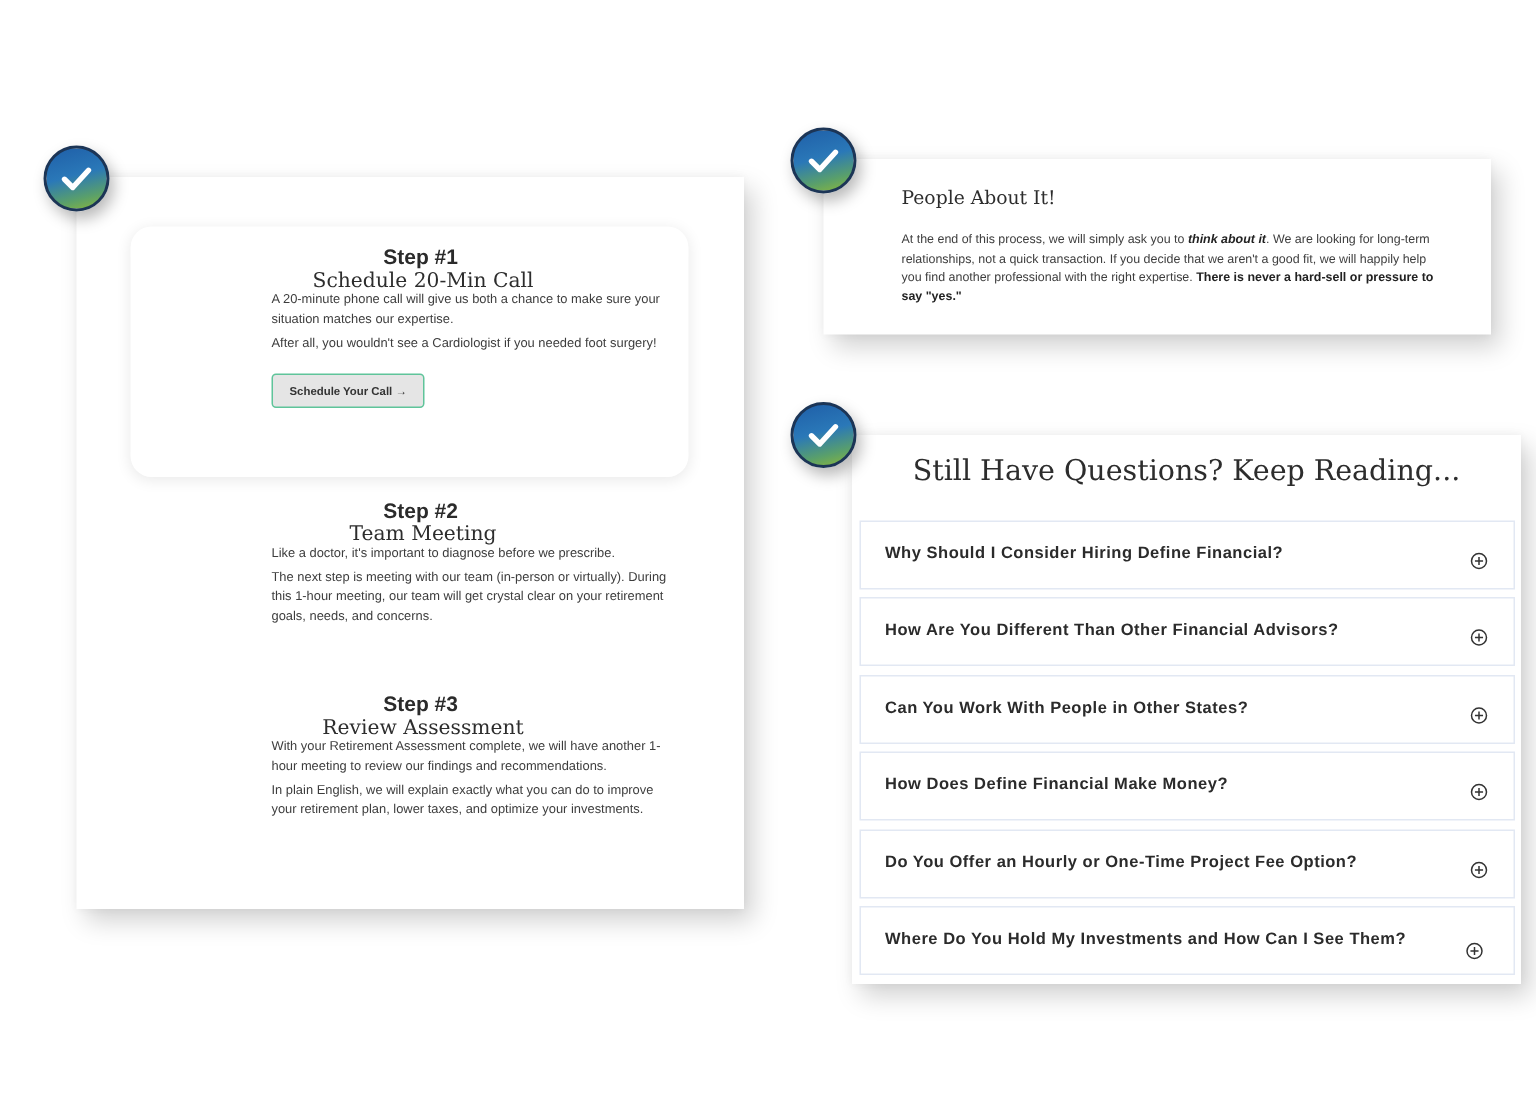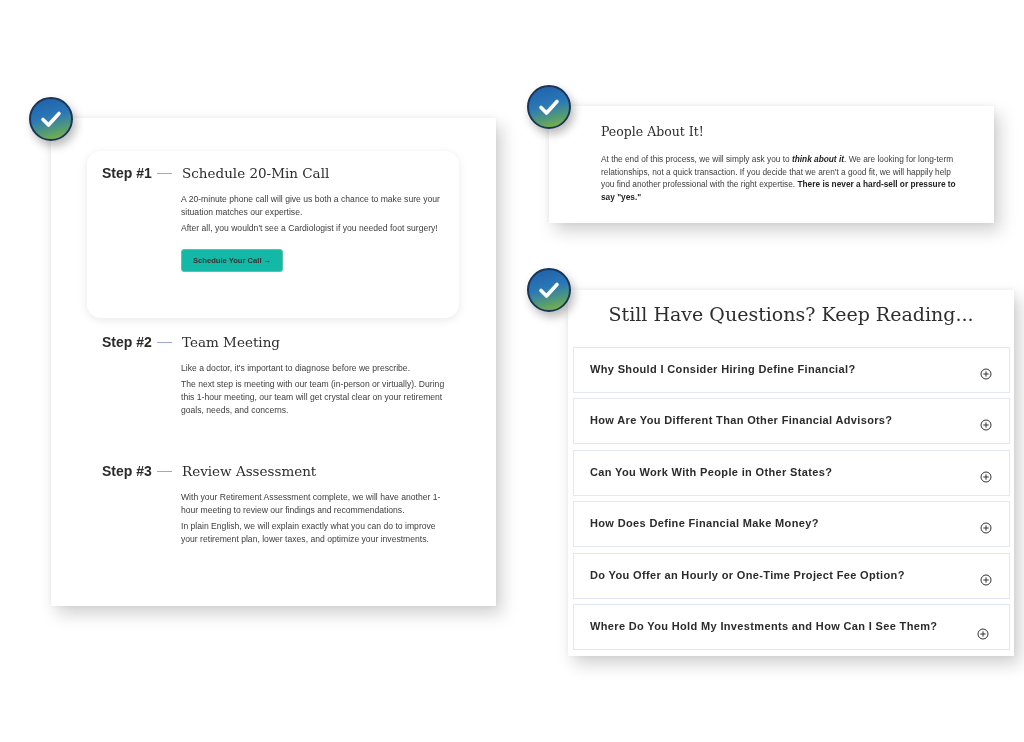--- a/index.html
+++ b/index.html
@@ -20,31 +20,31 @@
   .badge svg { width: 24px; height: 24px; }
 
   
   #steps-card { left: 51px; top: 118px; width: 445px; height: 488px; }
   .step1-box {
     position: absolute; left: 36px; top: 33px; width: 372px; height: 167px;
     background: #fff; border-radius: 14px;
     box-shadow: 0 2px 10px rgba(0,0,0,0.09);
   }
   .step { position: absolute; left: 51px; width: 360px; }
-  .step-head { display: flex; align-items: center; height: 20px; }
+  .step-head { display: flex; align-items: center; height: 20px; flex-direction: column; }
   .step-num { font-weight: bold; font-size: 14px; color: #2b2b2b; width: 53px; white-space: nowrap; }
   .step-dash { display: inline-block; width: 15px; height: 1px; background: #9aa7d8; margin: 0 10px 0 2px; }
   .step-title { font-family: "DejaVu Serif", serif; font-size: 13.5px; color: #2d2d2d; }
   .step-body { margin-left: 79px; width: 270px; }
   .step-body p { font-size: 8.6px; line-height: 13px; color: #3d3d3d; margin-top: 10px; }
   .step-body p + p { margin-top: 3px; }
   .cta {
     display: inline-block; margin-top: 14px; padding: 0 11px; height: 23px; line-height: 21px;
     border: 1px solid #5fc49a; border-radius: 3px; font-size: 7.6px; font-weight: bold;
-    color: #333; background: #14b8a6; cursor: pointer; white-space: nowrap;
+    color: #333; background: #e5e5e5; cursor: pointer; white-space: nowrap;
   }
 
   
   #think-card { left: 549px; top: 106px; width: 445px; height: 117px; }
   .think-title { position: absolute; left: 52px; top: 18px; font-family: "DejaVu Serif", serif; font-size: 12.5px; color: #2d2d2d; }
   .think-text { position: absolute; left: 52px; top: 47px; width: 360px; font-size: 8.3px; line-height: 12.5px; color: #3d3d3d; }
   .think-text b { color: #222; }
 
   
   #faq-card { left: 568px; top: 290px; width: 446px; height: 366px; }

